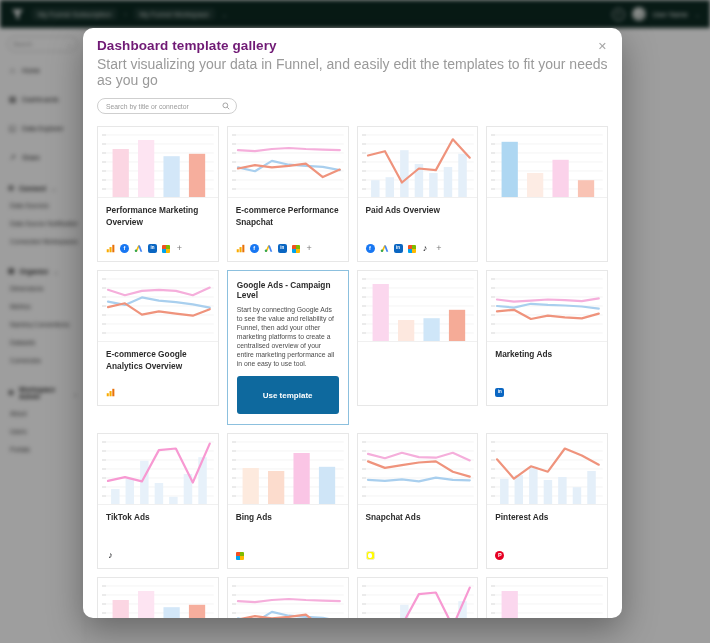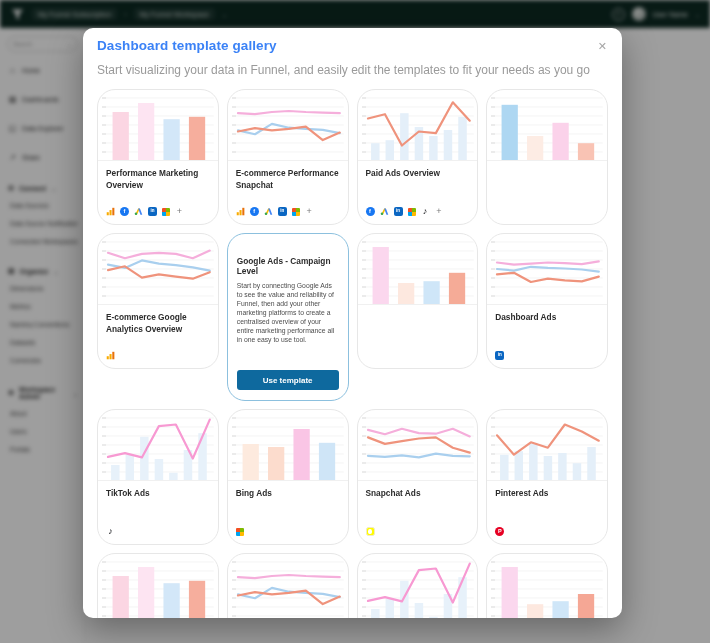--- a/index.html
+++ b/index.html
@@ -25,39 +25,39 @@
   .sb-item{display:flex;align-items:center;gap:5px;font-size:6.8px;color:#2f2f2f;margin:0 0 20px 1px}
   .sb-item .ic{font-size:8px;color:#444;width:9px;text-align:center}
   .sb-sec{display:flex;align-items:center;gap:5px;font-size:6.8px;font-weight:bold;color:#2f2f2f;margin:22px 0 10px 1px}
   .sb-sub{font-size:6.4px;color:#4a4a4a;margin:0 0 11px 3px;white-space:nowrap;overflow:hidden}
   
   .overlay{position:absolute;inset:0;background:rgba(0,0,0,.38);z-index:5}
   
   .modal{position:absolute;left:83px;top:28px;width:539px;height:590px;box-sizing:border-box;
     background:#fff;border-radius:10px;box-shadow:0 12px 34px rgba(0,0,0,.35);
     padding:10px 14px 14px;overflow:hidden;z-index:10}
-  .m-title{font-size:13.5px;font-weight:bold;color:#3b82f6;letter-spacing:.1px}
-  .m-sub{font-size:12px;color:#9a9a9a;margin-top:10px}
+  .m-title{font-size:13.5px;font-weight:bold;color:#701a75;letter-spacing:.1px}
+  .m-sub{font-size:14px;color:#9a9a9a;margin-top:3px}
   .m-close{position:absolute;top:11px;right:13px;font-size:11px;color:#a6a6a6;cursor:pointer;line-height:1;background:none;border:none;padding:2px;font-family:inherit}
   .search-wrap{margin-top:10px;width:140px;height:16px;border:1px solid #cfcfcf;border-radius:9px;display:flex;align-items:center;box-sizing:border-box;padding:0 6px;gap:4px}
   .search-wrap input{flex:1;border:none;outline:none;font-size:6.8px;color:#555;font-family:inherit;background:transparent;min-width:0}
   .search-wrap input::placeholder{color:#9b9b9b}
   
   .grid{margin-top:12px;display:grid;grid-template-columns:repeat(4,1fr);gap:8px}
-  .card{height:134px;border:1px solid #e7e7e7;border-radius:18px;background:#fff;display:flex;flex-direction:column;overflow:hidden;cursor:pointer}
+  .card{height:134px;border:1px solid #e7e7e7;border-radius:0;background:#fff;display:flex;flex-direction:column;overflow:hidden;cursor:pointer}
   .chart{height:70px;border-bottom:1px solid #f0f0f0;flex:none}
   .chart svg{display:block;width:100%;height:100%}
   .card-body{flex:1;display:flex;flex-direction:column;padding:7px 8px 8px;min-height:0}
   .card-title{font-size:8.3px;font-weight:bold;color:#2c2c2c;line-height:1.4}
   .card-icons{margin-top:auto;display:flex;align-items:center;gap:5px}
   
-  .card.selected{border:1px solid #8cc0de;padding:22px 9px 10px;cursor:default}
+  .card.selected{border:1px solid #8cc0de;padding:9px 9px 10px;cursor:default}
   .sel-title{font-size:8.3px;font-weight:bold;color:#2c2c2c}
   .sel-desc{font-size:6.8px;color:#4d4d4d;line-height:1.33;margin-top:5px}
-  .use-btn{margin-top:auto;height:20px;width:100%;background:#0e699e;color:#fff;font-size:8px;font-weight:bold;border:none;border-radius:3px;cursor:pointer;font-family:inherit}
+  .use-btn{margin-top:auto;height:38px;width:100%;background:#0e699e;color:#fff;font-size:8px;font-weight:bold;border:none;border-radius:3px;cursor:pointer;font-family:inherit}
   
   .ci{width:9px;height:9px;border-radius:50%;display:inline-flex;align-items:center;justify-content:center;color:#fff;font-size:5.5px;font-weight:bold;flex:none;line-height:1}
   .ci.fb{background:#1877f2}
   .ci.li{border-radius:2px;background:#0a66c2;font-size:4.5px}
   .ci.ms{border-radius:1px;width:8px;height:8px;background:conic-gradient(#7fba00 0 25%,#ffb900 0 50%,#00a4ef 0 75%,#f25022 0)}
   .ci.pin{background:#e60023}
   .ci.snap{border-radius:2.5px;background:#fffc00;border:1px solid #efe9c8;box-sizing:border-box}
   .ci.snap i{width:4px;height:4.5px;background:#fff;border-radius:50% 50% 42% 42%;display:block}
   .ci.tk{background:none;color:#15161a;font-size:9px;font-weight:bold}
   .ci.plus{background:none;color:#7a7a7a;font-size:9px;font-weight:normal}
@@ -138,20 +138,27 @@
     <div style="flex:1;background:#fff"></div>
   </div>
 </div>
 
 <div class="overlay"></div>
 
 <div class="modal">
   <button class="m-close">✕</button>
   <div class="m-title">Dashboard template gallery</div>
   <div class="m-sub">Start visualizing your data in Funnel, and easily edit the templates to fit your needs as you go</div>
+  <div class="search-wrap">
+    <input type="text" placeholder="Search by title or connector" style="">
+    <svg width="8" height="8" viewBox="0 0 10 10">
+        <circle cx="4.2" cy="4.2" r="3" fill="none" stroke="#9b9b9b" stroke-width="1.1"></circle>
+        <line x1="6.5" y1="6.5" x2="9" y2="9" stroke="#9b9b9b" stroke-width="1.1"></line>
+      </svg>
+  </div>
   <div class="grid" id="grid">
   <div class="card">
     <div class="chart">
           <svg viewBox="0 0 120 70" preserveAspectRatio="none">
             <line x1="4" y1="8" x2="116" y2="8" stroke="#f4f4f4" stroke-width="1"></line>
             <line x1="4" y1="8" x2="8" y2="8" stroke="#dddddd" stroke-width="1"></line>
             <line x1="4" y1="17" x2="116" y2="17" stroke="#f4f4f4" stroke-width="1"></line>
             <line x1="4" y1="17" x2="8" y2="17" stroke="#dddddd" stroke-width="1"></line>
             <line x1="4" y1="26" x2="116" y2="26" stroke="#f4f4f4" stroke-width="1"></line>
             <line x1="4" y1="26" x2="8" y2="26" stroke="#dddddd" stroke-width="1"></line>
@@ -393,21 +400,21 @@
             <line x1="4" y1="53" x2="116" y2="53" stroke="#f4f4f4" stroke-width="1"></line>
             <line x1="4" y1="53" x2="8" y2="53" stroke="#dddddd" stroke-width="1"></line>
             <line x1="4" y1="62" x2="116" y2="62" stroke="#f4f4f4" stroke-width="1"></line>
             <line x1="4" y1="62" x2="8" y2="62" stroke="#dddddd" stroke-width="1"></line>
             <polyline points="10.0,28.5 27.0,30.7 44.0,29.6 61.0,28.5 78.0,29.1 95.0,30.1 112.0,27.4" fill="none" stroke="#f5aedb" stroke-width="2.2" stroke-linejoin="round" stroke-linecap="round"></polyline>
             <polyline points="10.0,35.0 27.0,36.6 44.0,32.8 61.0,33.9 78.0,34.5 95.0,35.5 112.0,37.7" fill="none" stroke="#a9cfee" stroke-width="2.2" stroke-linejoin="round" stroke-linecap="round"></polyline>
             <polyline points="10.0,40.4 27.0,38.8 44.0,48.0 61.0,44.7 78.0,46.3 95.0,47.4 112.0,42.6" fill="none" stroke="#ef937c" stroke-width="2.2" stroke-linejoin="round" stroke-linecap="round"></polyline>
           </svg>
         </div>
     <div class="card-body">
-      <div class="card-title">Dashboard Ads</div>
+      <div class="card-title">Marketing Ads</div>
       <div class="card-icons">
             <span class="ci li">in</span>
           </div>
     </div>
   </div>
 
   <div class="card">
     <div class="chart">
           <svg viewBox="0 0 120 70" preserveAspectRatio="none">
             <line x1="4" y1="8" x2="116" y2="8" stroke="#f4f4f4" stroke-width="1"></line>

